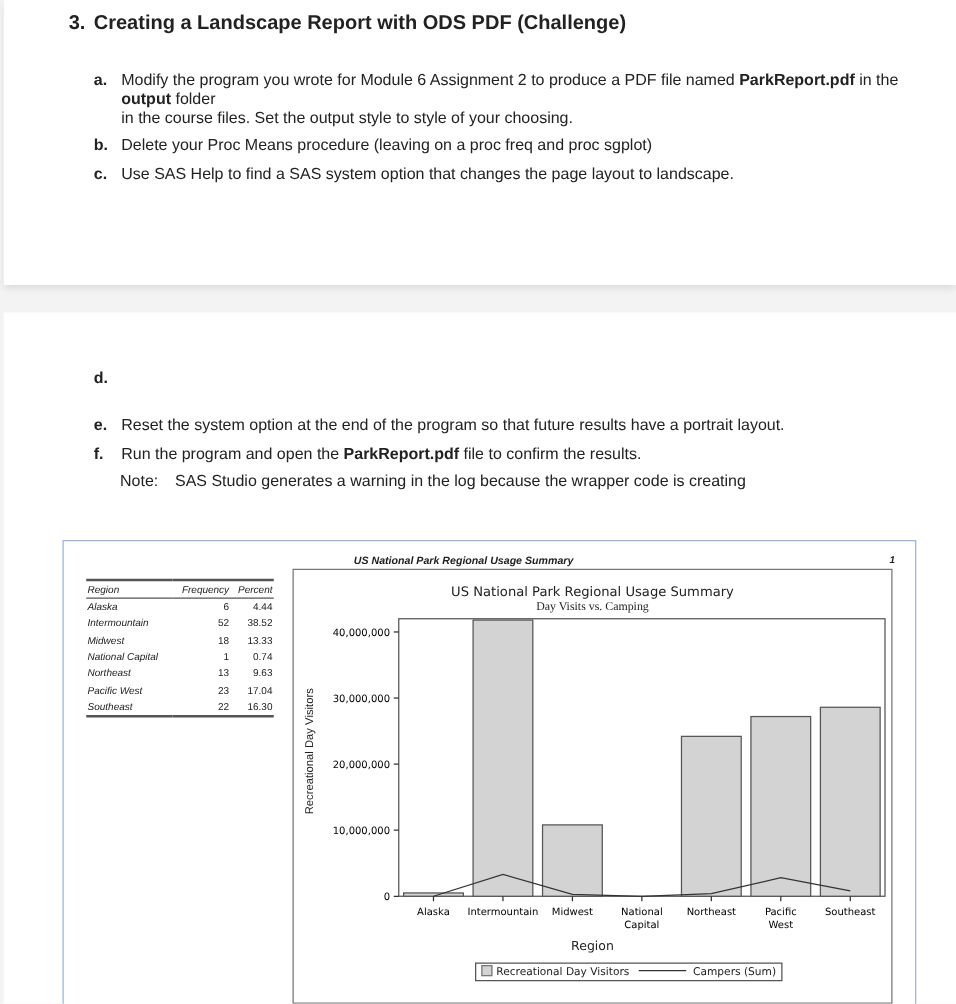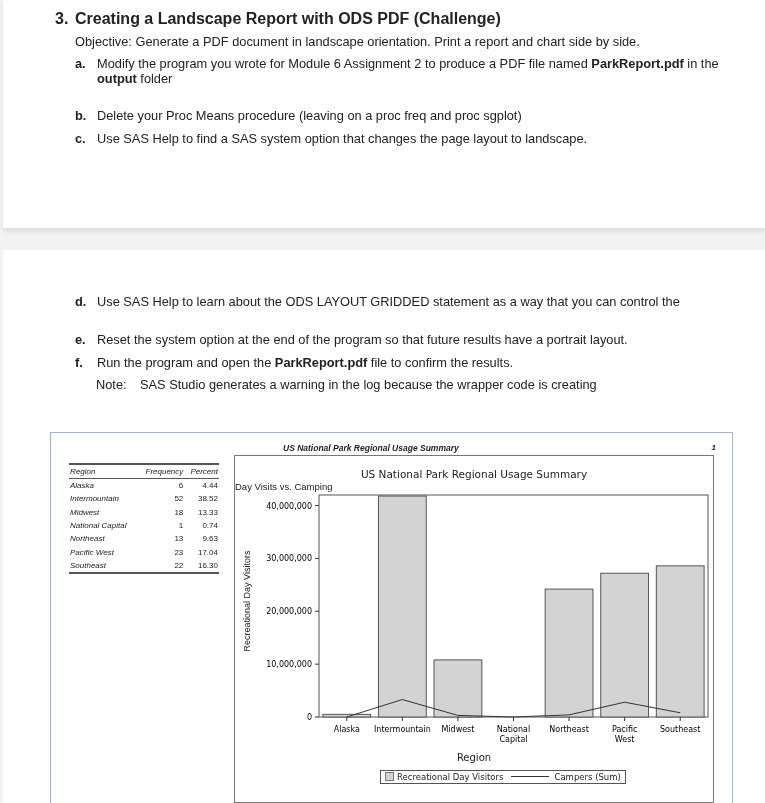--- a/index.html
+++ b/index.html
@@ -22,58 +22,58 @@
   .pdf-title { position:absolute; left:232px; top:10px; font-size:8.5px; font-weight:bold; font-style:italic; }
   .pdf-page { position:absolute; right:16px; top:10px; font-size:8px; font-weight:bold; font-style:italic; }
   .freq { position:absolute; left:18px; top:30px; width:150px; font-size:8px; font-style:italic; border-top:2px solid #555; border-bottom:2px solid #555; border-collapse:collapse; }
   .freq th { font-weight:normal; text-align:left; padding:1px 1px; border-bottom:1px solid #555; height:11px; }
   .freq td { padding:1px 1px; height:11.3px; }
   .freq .r { text-align:right; font-style:normal; }
   .freq th.r { font-style:italic;margin-left:36px; }
 
   .chartbox { position:absolute; left:183px; top:22px; width:478px; height:346px; border:1.5px solid #777; }
   .ct1 { position:absolute; left:0; right:0; top:12px; text-align:center; font-size:10.5px; font-family:"DejaVu Sans", sans-serif; }
-  .ct2 { position:absolute; left:0; right:0; top:25px; font-size:9.5px; font-family:Liberation Sans, sans-serif; }
+  .ct2 { position:absolute; left:0; right:0; top:25px; text-align:center; font-size:9.5px; font-family:Liberation Serif, serif; }
   .ylabel { position:absolute; left:-48px; top:140px; width:120px; transform:rotate(-90deg); font-size:9px; text-align:center; }
   svg text { font-family:"DejaVu Sans", sans-serif; }
   .legend { position:absolute; left:145px; top:314px; border:1px solid #555; padding:1px 4px; font-size:8.5px; font-family:"DejaVu Sans", sans-serif; white-space:nowrap; }
   .legend .sw { display:inline-block; width:7px; height:7px; border:1px solid #777; background:#d3d3d3; vertical-align:-1px; margin-right:3px; }
   .legend .ln { display:inline-block; width:38px; border-top:1px solid #333; vertical-align:3px; margin:0 5px 0 8px; }
   .xtitle { position:absolute; left:0; right:0; text-align:center; top:296px; font-size:10px; font-family:"DejaVu Sans", sans-serif; }
 </style>
 </head>
 <body>
 
 <div class="card card1">
   <div class="heading">
     <span class="num">3.</span><span>Creating a Landscape Report with ODS PDF (Challenge)</span>
   </div>
-  <div class="para" style="left:72px; top:34px;">Objective: Generate a PDF document in landscape orientation. Print a report and chart side by side.</div>
 
   <div class="step" style="left:72px; top:56px;">
     <span class="lbl">a.</span>
     <div class="txt">
       <span>Modify the program you wrote for Module 6 Assignment 2 to produce a PDF file named </span><b>ParkReport.pdf</b><span> in the </span><b>output</b><span> folder</span><br>
+      <span>in the course files. Set the output style to style of your choosing.</span>
     </div>
   </div>
   <div class="step" style="left:72px; top:108px;">
     <span class="lbl">b.</span>
     <div class="txt">Delete your Proc Means procedure (leaving on a proc freq and proc sgplot)</div>
   </div>
   <div class="step" style="left:72px; top:131px;">
     <span class="lbl">c.</span>
     <div class="txt">Use SAS Help to find a SAS system option that changes the page layout to landscape.</div>
   </div>
 </div>
 
 <div class="card card2">
   <div class="step" style="left:72px; top:44px;">
     <span class="lbl">d.</span>
     <div class="txt">
-      <span>Use SAS Help to learn about the ODS LAYOUT GRIDDED statement as a way that you can control the</span><br>
+      <br>
     </div>
   </div>
   <div class="step" style="left:72px; top:82px;">
     <span class="lbl">e.</span>
     <div class="txt">Reset the system option at the end of the program so that future results have a portrait layout.</div>
   </div>
   <div class="step" style="left:72px; top:105px;">
     <span class="lbl">f.</span>
     <div class="txt">
       <span>Run the program and open the </span><b>ParkReport.pdf</b><span> file to confirm the results.</span>

